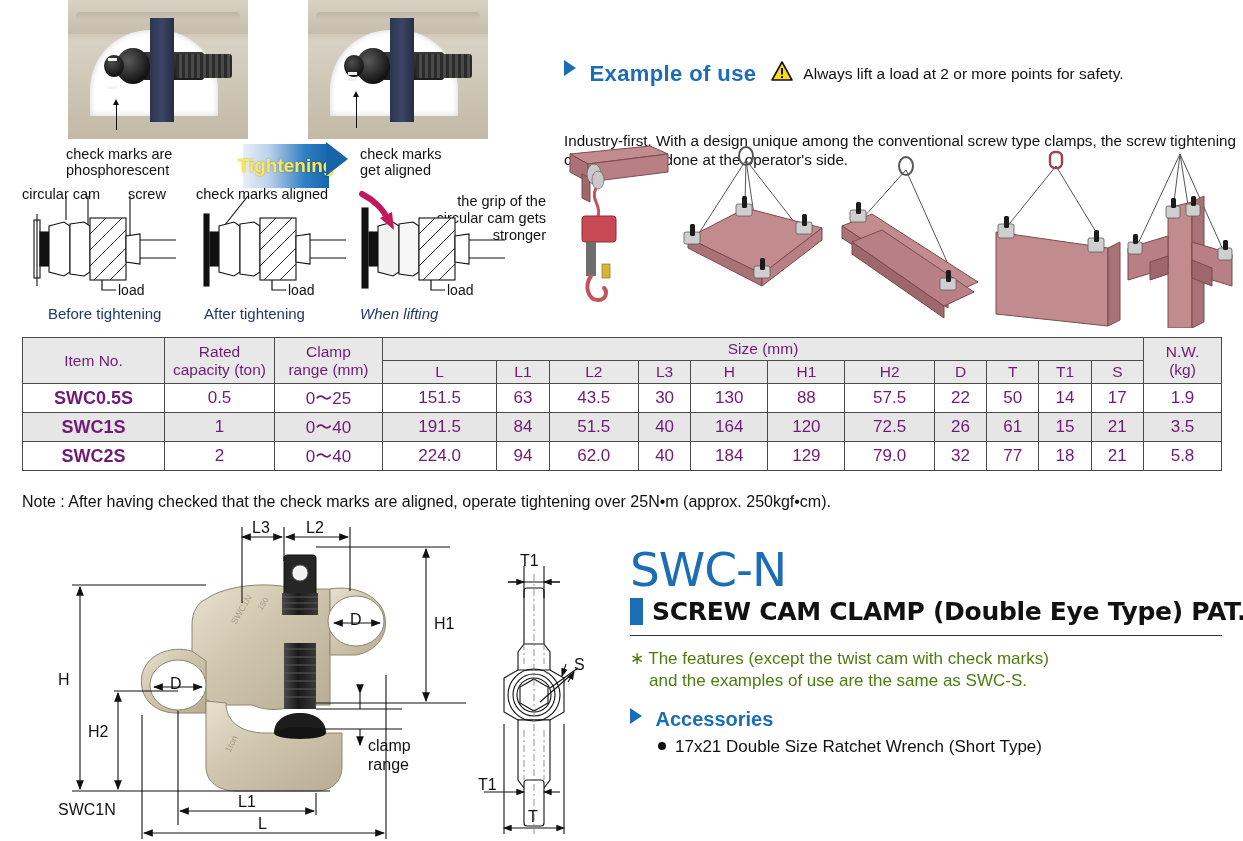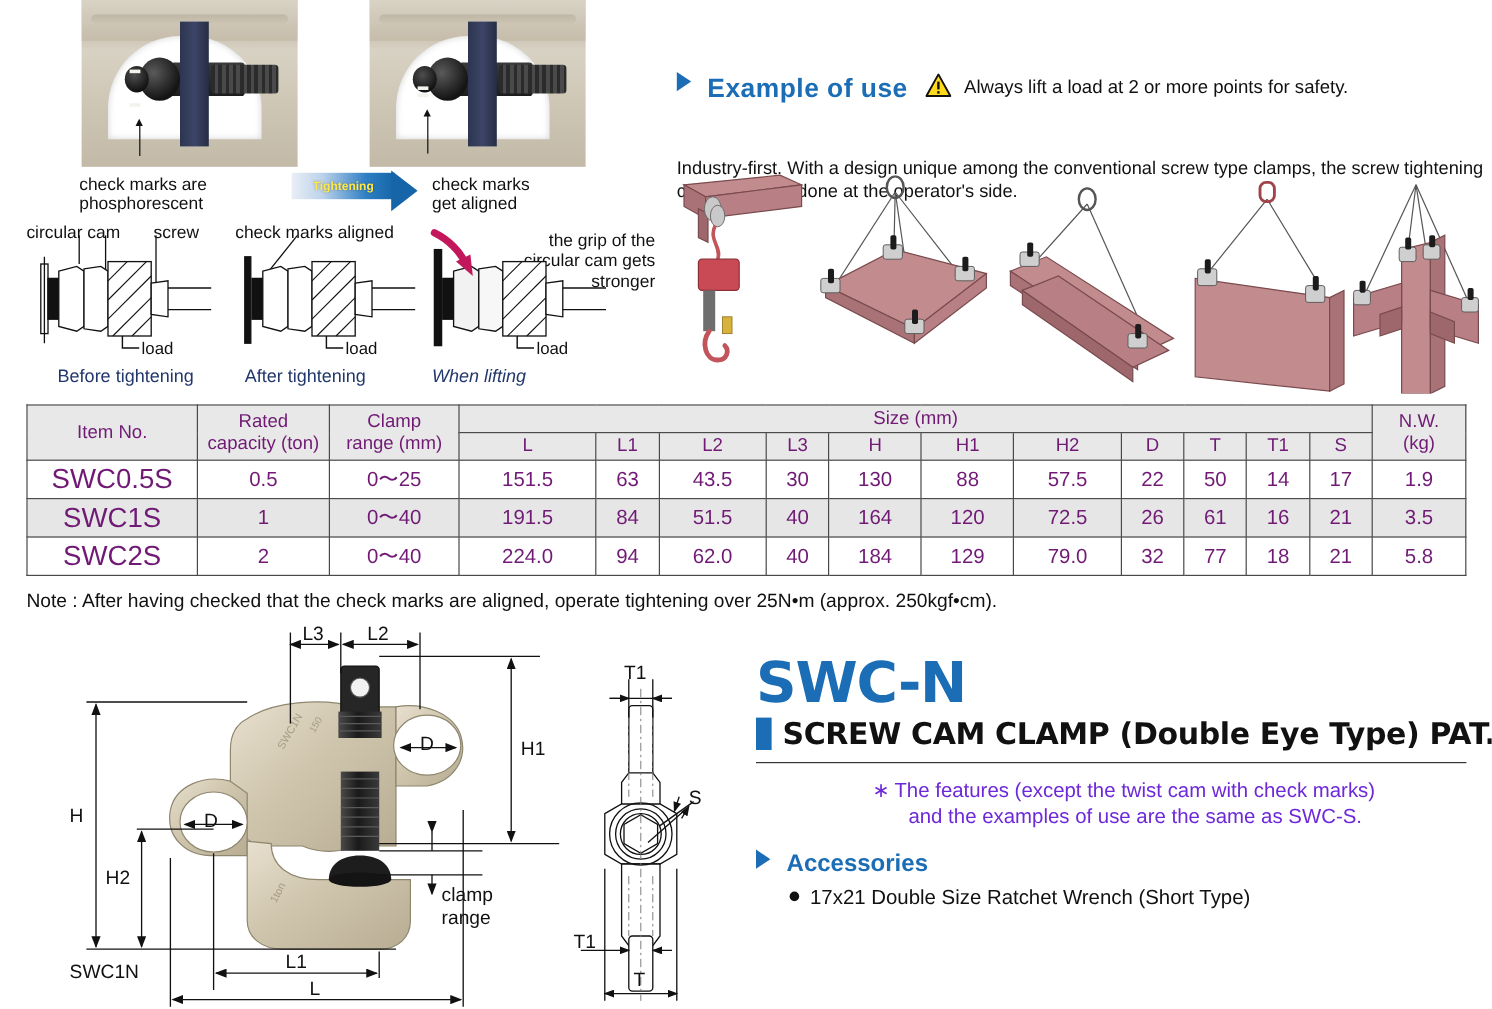--- a/index.html
+++ b/index.html
@@ -76,24 +76,24 @@
     content:""; position:absolute; left:-3px; top:-5px;
     border-left:3.5px solid transparent; border-right:3.5px solid transparent;
     border-bottom:6px solid #111;
   }
 
   
   .lbl { position:absolute; font-size:14.5px; line-height:16px; color:#111; }
 
   
   .tight-arrow{
-    position:absolute; left:243px; top:144px; width:86px; height:22px;
+    position:absolute; left:243px; top:144px; width:86px; height:44px;
     background:linear-gradient(90deg,#e9eef6 0%,#bcd2ea 30%,#2f7fc4 72%,#1565a8 100%);
     display:flex; align-items:center; justify-content:center;
-    font-size:10px; font-weight:bold; color:#ffe94a;
+    font-size:19px; font-weight:bold; color:#ffe94a;
     text-shadow:0 0 2px rgba(0,0,0,.35);
   }
   .tight-head{
     position:absolute; left:326px; top:142px; width:0;height:0;
     border-top:17px solid transparent; border-bottom:17px solid transparent;
     border-left:22px solid #1565a8;
   }
 
   
   .schem { position:absolute; }
@@ -141,45 +141,45 @@
   .tablewrap{ position:absolute; left:22px; top:337px; width:1200px; }
   table.spec{
     border-collapse:collapse; width:1200px;
     font-size:16px; color:#701a75;
   }
   table.spec th, table.spec td{
     border:1px solid #4a4a4a; text-align:center; padding:2px 0;
   }
   table.spec thead th{ background:#e8e8e8; font-weight:normal; font-size:15.5px; line-height:18px; }
   table.spec tbody td{ height:29px; font-size:17px; }
-  table.spec tbody td.item{ font-weight:normal; font-size:23px; }
+  table.spec tbody td.item{ font-weight:bold; font-size:18px; }
   table.spec tbody tr.alt td{ background:#e6e6e6; }
   .note{
     position:absolute; left:22px; top:493px; font-size:16px; color:#111;
   }
 
   
   .drawing{ position:absolute; left:30px; top:515px; width:440px; height:326px; }
   .drawing svg{ display:block; }
 
   .sideview{ position:absolute; left:462px; top:552px; width:160px; height:289px; }
   .sideview svg{ display:block; }
 
   
   .botright{ position:absolute; left:630px; top:545px; width:613px; height:296px; }
   .swcn{
-    font-size:47px; font-weight:bold; color:#1b6db5; letter-spacing:-1px;
+    font-size:47px; font-weight:normal; color:#1b6db5; letter-spacing:-1px;
     line-height:50px; margin:0; font-family:"DejaVu Sans", sans-serif;
   }
   .subtitle-row{ display:flex; align-items:center; margin-top:2px; }
   .bluebar{ width:13px; height:27px; background:#1b6db5; margin-right:9px; flex:none; }
   .subtitle{ font-size:25px; font-weight:bold; color:#111; letter-spacing:-.3px;
              font-family:"DejaVu Sans", sans-serif; white-space:nowrap;}
   .hr{ border:0; border-top:1.5px solid #333; margin:9px 0 12px 0; width:592px; }
-  .feat{ font-size:17px; line-height:22px; color:#6d28d9;text-align:center; }
+  .feat{ font-size:17px; line-height:22px; color:#4d7c0f; }
   .feat .star{ margin-right:4px; }
   .feat-ind{ padding-left:19px; }
   .acc2{ margin-top:16px; }
   .acc2-title{ font-size:20px; font-weight:bold; color:#1b6db5; }
   .acc2-item{ font-size:17px; color:#111; margin-top:6px; padding-left:28px; }
   .acc2-item .d{
     display:inline-block; width:8px;height:8px;border-radius:50%;
     background:#111; margin-right:9px; vertical-align:2px;
   }
 </style>
@@ -531,21 +531,21 @@
           <td>0〜40</td>
           <td>191.5</td>
           <td>84</td>
           <td>51.5</td>
           <td>40</td>
           <td>164</td>
           <td>120</td>
           <td>72.5</td>
           <td>26</td>
           <td>61</td>
-          <td>16</td>
+          <td>15</td>
           <td>21</td>
           <td>3.5</td>
         </tr>
         <tr>
           <td class="item">SWC2S</td>
           <td>2</td>
           <td>0〜40</td>
           <td>224.0</td>
           <td>94</td>
           <td>62.0</td>

